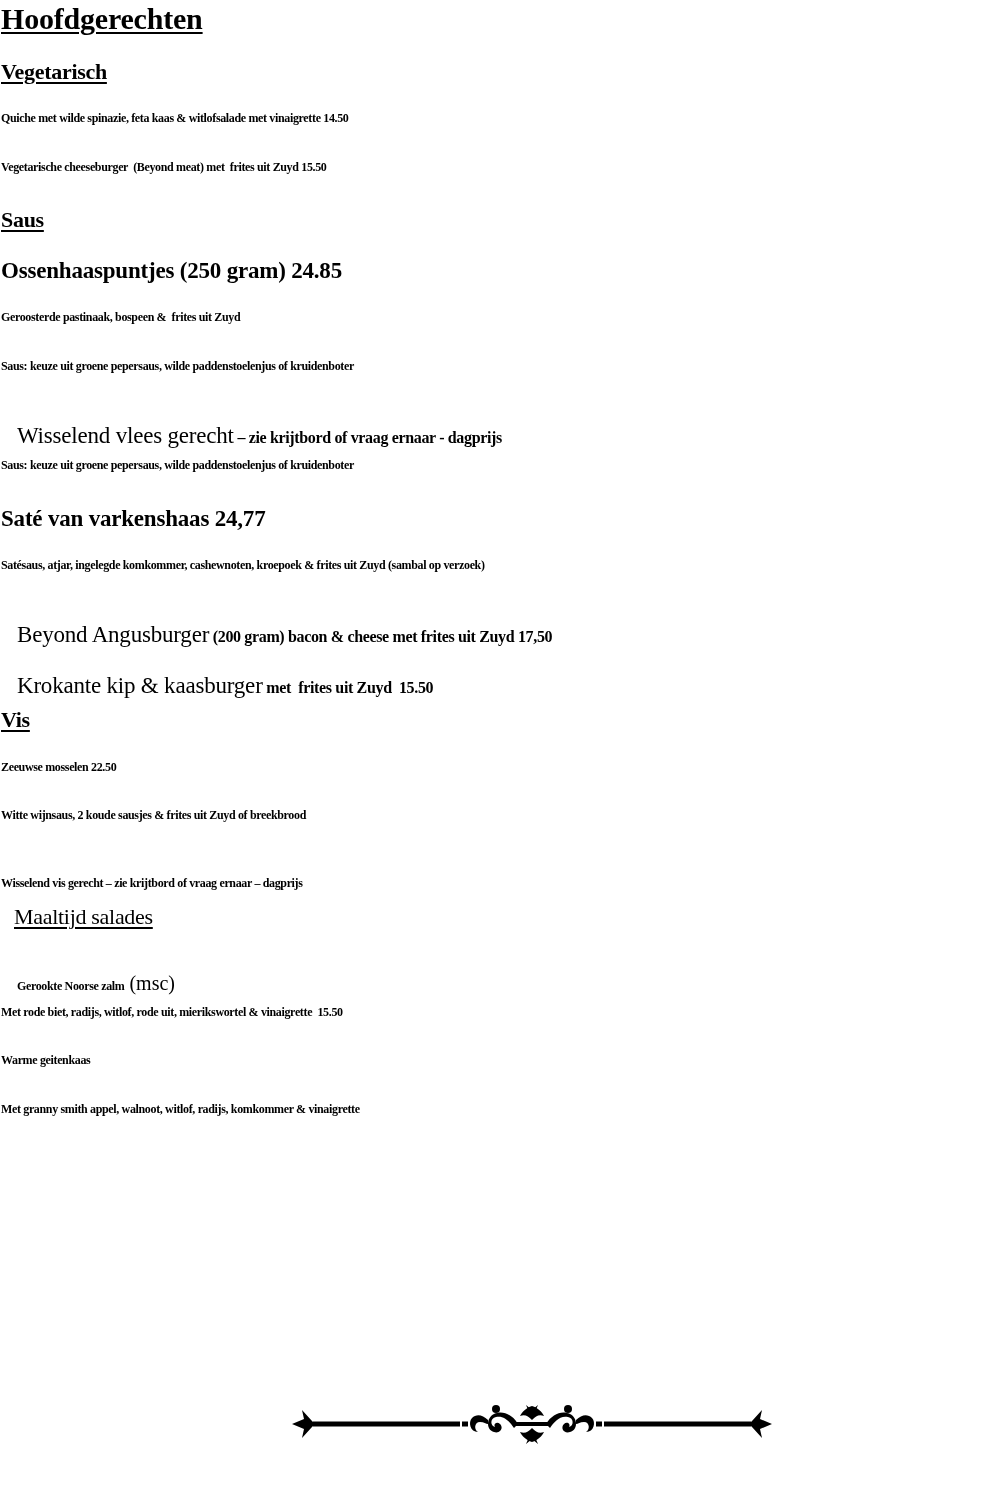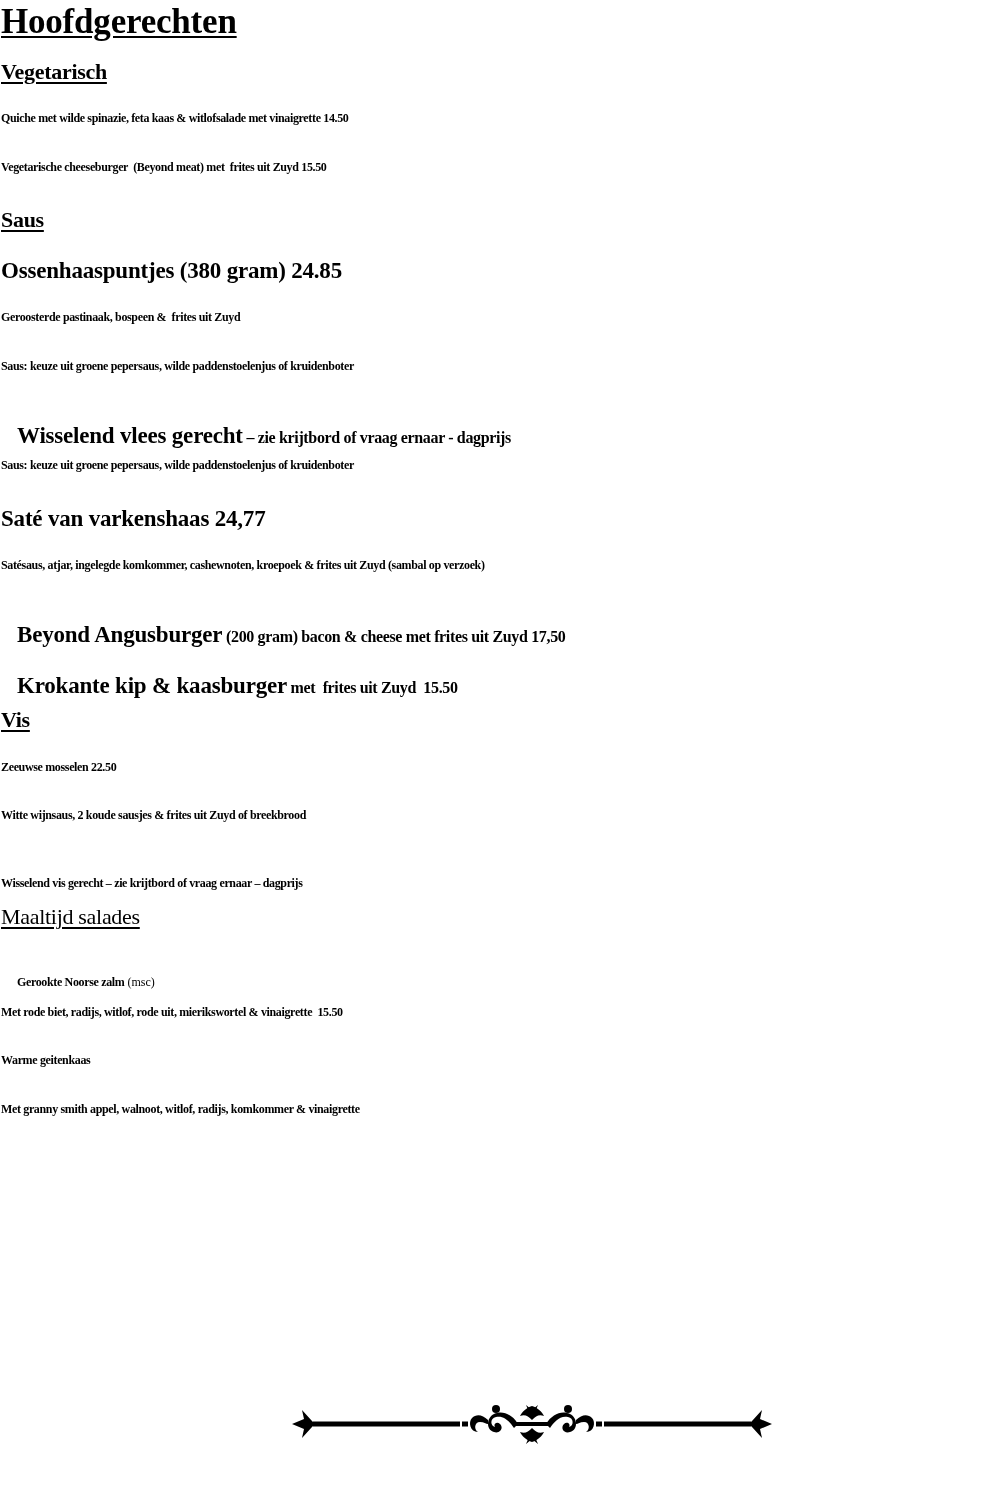--- a/index.html
+++ b/index.html
@@ -1,41 +1,41 @@
 <!DOCTYPE html>
 <html><head>
 <meta charset="utf-8">
 <style>
   html, body { margin:0; padding:0; background:#ffffff; }
   body { width:1000px; height:1509px; position:relative; overflow:hidden;
          font-family:"Liberation Serif", "DejaVu Serif", serif; color:#000; }
   .line { position:absolute; left:1px; white-space:pre; line-height:1; }
-  .h1 { font-size:35px; font-weight:bold; text-decoration:underline; text-decoration-thickness:2px; text-underline-offset:3px; letter-spacing:-0.2px; }
+  .h1 { font-size:30px; font-weight:bold; text-decoration:underline; text-decoration-thickness:2px; text-underline-offset:3px; letter-spacing:-0.2px; }
   .h2 { font-size:22px; font-weight:bold; text-decoration:underline; text-decoration-thickness:2px; text-underline-offset:3px; letter-spacing:-0.3px;text-align:center; }
   .h2n { font-size:22px; font-weight:normal; text-decoration:underline; text-decoration-thickness:1.5px; text-underline-offset:3px; letter-spacing:-0.3px; }
   .big { font-size:23px; font-weight:bold; letter-spacing:-0.2px; }
   .txt { font-size:12px; font-weight:bold; letter-spacing:-0.35px; }
-  .txtn { font-size:12px; font-weight:normal; }
-  .big-inline { font-size:23px; font-weight:bold; letter-spacing:-0.2px; }
+  .txtn { font-size:20px; font-weight:normal; }
+  .big-inline { font-size:23px; font-weight:normal; letter-spacing:-0.2px; }
   .small-inline { font-size:16px; font-weight:bold; letter-spacing:-0.35px; }
   .divider { position:absolute; left:290px; top:1400px; width:484px; height:48px; }
 </style>
 </head>
 <body>
 
 <div>
 
   <div class="line h1" style="top:4px;">Hoofdgerechten</div>
 
   <div class="line h2" style="top:61px;">Vegetarisch</div>
   <div class="line txt" style="top:112px;">Quiche met wilde spinazie, feta kaas &amp; witlofsalade met vinaigrette 14.50</div>
   <div class="line txt" style="top:161px;">Vegetarische cheeseburger  (Beyond meat) met  frites uit Zuyd 15.50</div>
 
   <div class="line h2" style="top:209px;">Saus</div>
-  <div class="line big" style="top:259px;">Ossenhaaspuntjes (380 gram) 24.85</div>
+  <div class="line big" style="top:259px;">Ossenhaaspuntjes (250 gram) 24.85</div>
   <div class="line txt" style="top:311px;">Geroosterde pastinaak, bospeen &amp;  frites uit Zuyd</div>
   <div class="line txt" style="top:360px;">Saus: keuze uit groene pepersaus, wilde paddenstoelenjus of kruidenboter</div>
 
   <div class="line" style="top:408px;">
     <span class="big-inline">Wisselend vlees gerecht</span><span class="small-inline"> – zie krijtbord of vraag ernaar - dagprijs</span>
   </div>
   <div class="line txt" style="top:459px;">Saus: keuze uit groene pepersaus, wilde paddenstoelenjus of kruidenboter</div>
 
   <div class="line big" style="top:507px;">Saté van varkenshaas 24,77</div>
   <div class="line txt" style="top:559px;">Satésaus, atjar, ingelegde komkommer, cashewnoten, kroepoek &amp; frites uit Zuyd (sambal op verzoek)</div>
@@ -46,21 +46,21 @@
 
   <div class="line" style="top:658px;">
     <span class="big-inline">Krokante kip &amp; kaasburger</span><span class="small-inline"> met  frites uit Zuyd  15.50</span>
   </div>
 
   <div class="line h2" style="top:709px;">Vis</div>
   <div class="line txt" style="top:761px;">Zeeuwse mosselen 22.50</div>
   <div class="line txt" style="top:809px;">Witte wijnsaus, 2 koude sausjes &amp; frites uit Zuyd of breekbrood</div>
   <div class="line txt" style="top:846px;margin-top:31px;">Wisselend vis gerecht – zie krijtbord of vraag ernaar – dagprijs</div>
 
-  <div class="line h2n" style="top:906px;">Maaltijd salades</div>
+  <div class="line h2n" style="top:906px;padding-left:13px;">Maaltijd salades</div>
   <div class="line" style="top:957px;">
     <span class="txt">Gerookte Noorse zalm</span><span class="txtn"> (msc)</span>
   </div>
   <div class="line txt" style="top:1006px;">Met rode biet, radijs, witlof, rode uit, mierikswortel &amp; vinaigrette  15.50</div>
   <div class="line txt" style="top:1054px;">Warme geitenkaas</div>
   <div class="line txt" style="top:1103px;">Met granny smith appel, walnoot, witlof, radijs, komkommer &amp; vinaigrette</div>
 
   <svg class="divider" viewBox="0 0 484 48" xmlns="http://www.w3.org/2000/svg">
     <g fill="#000">
 

